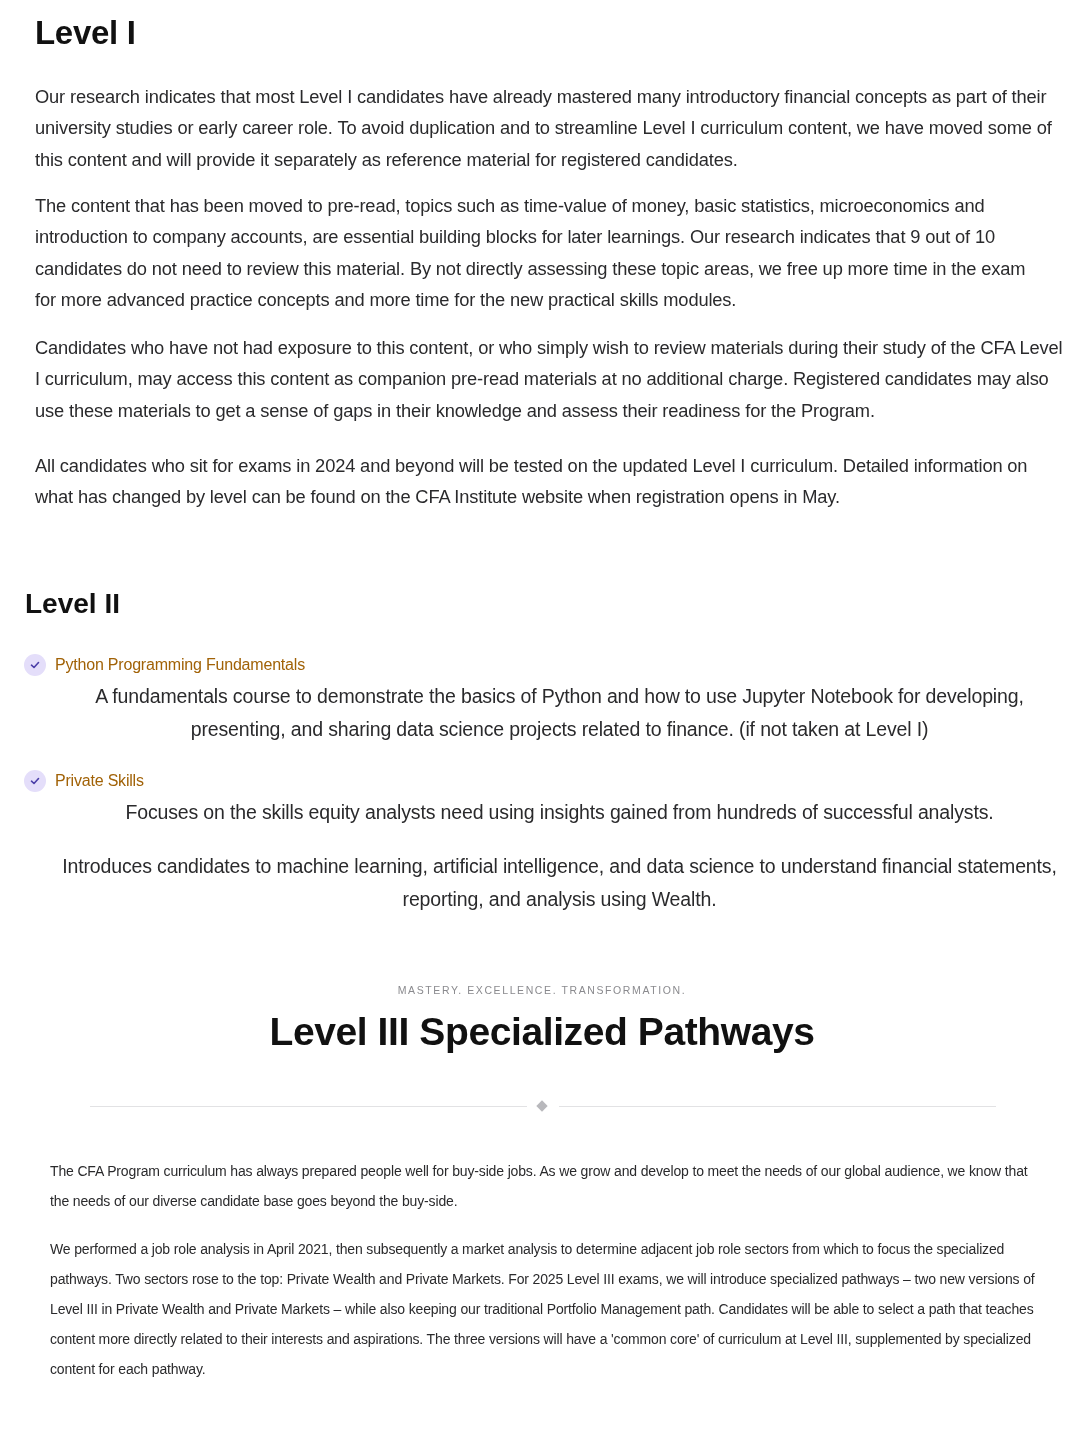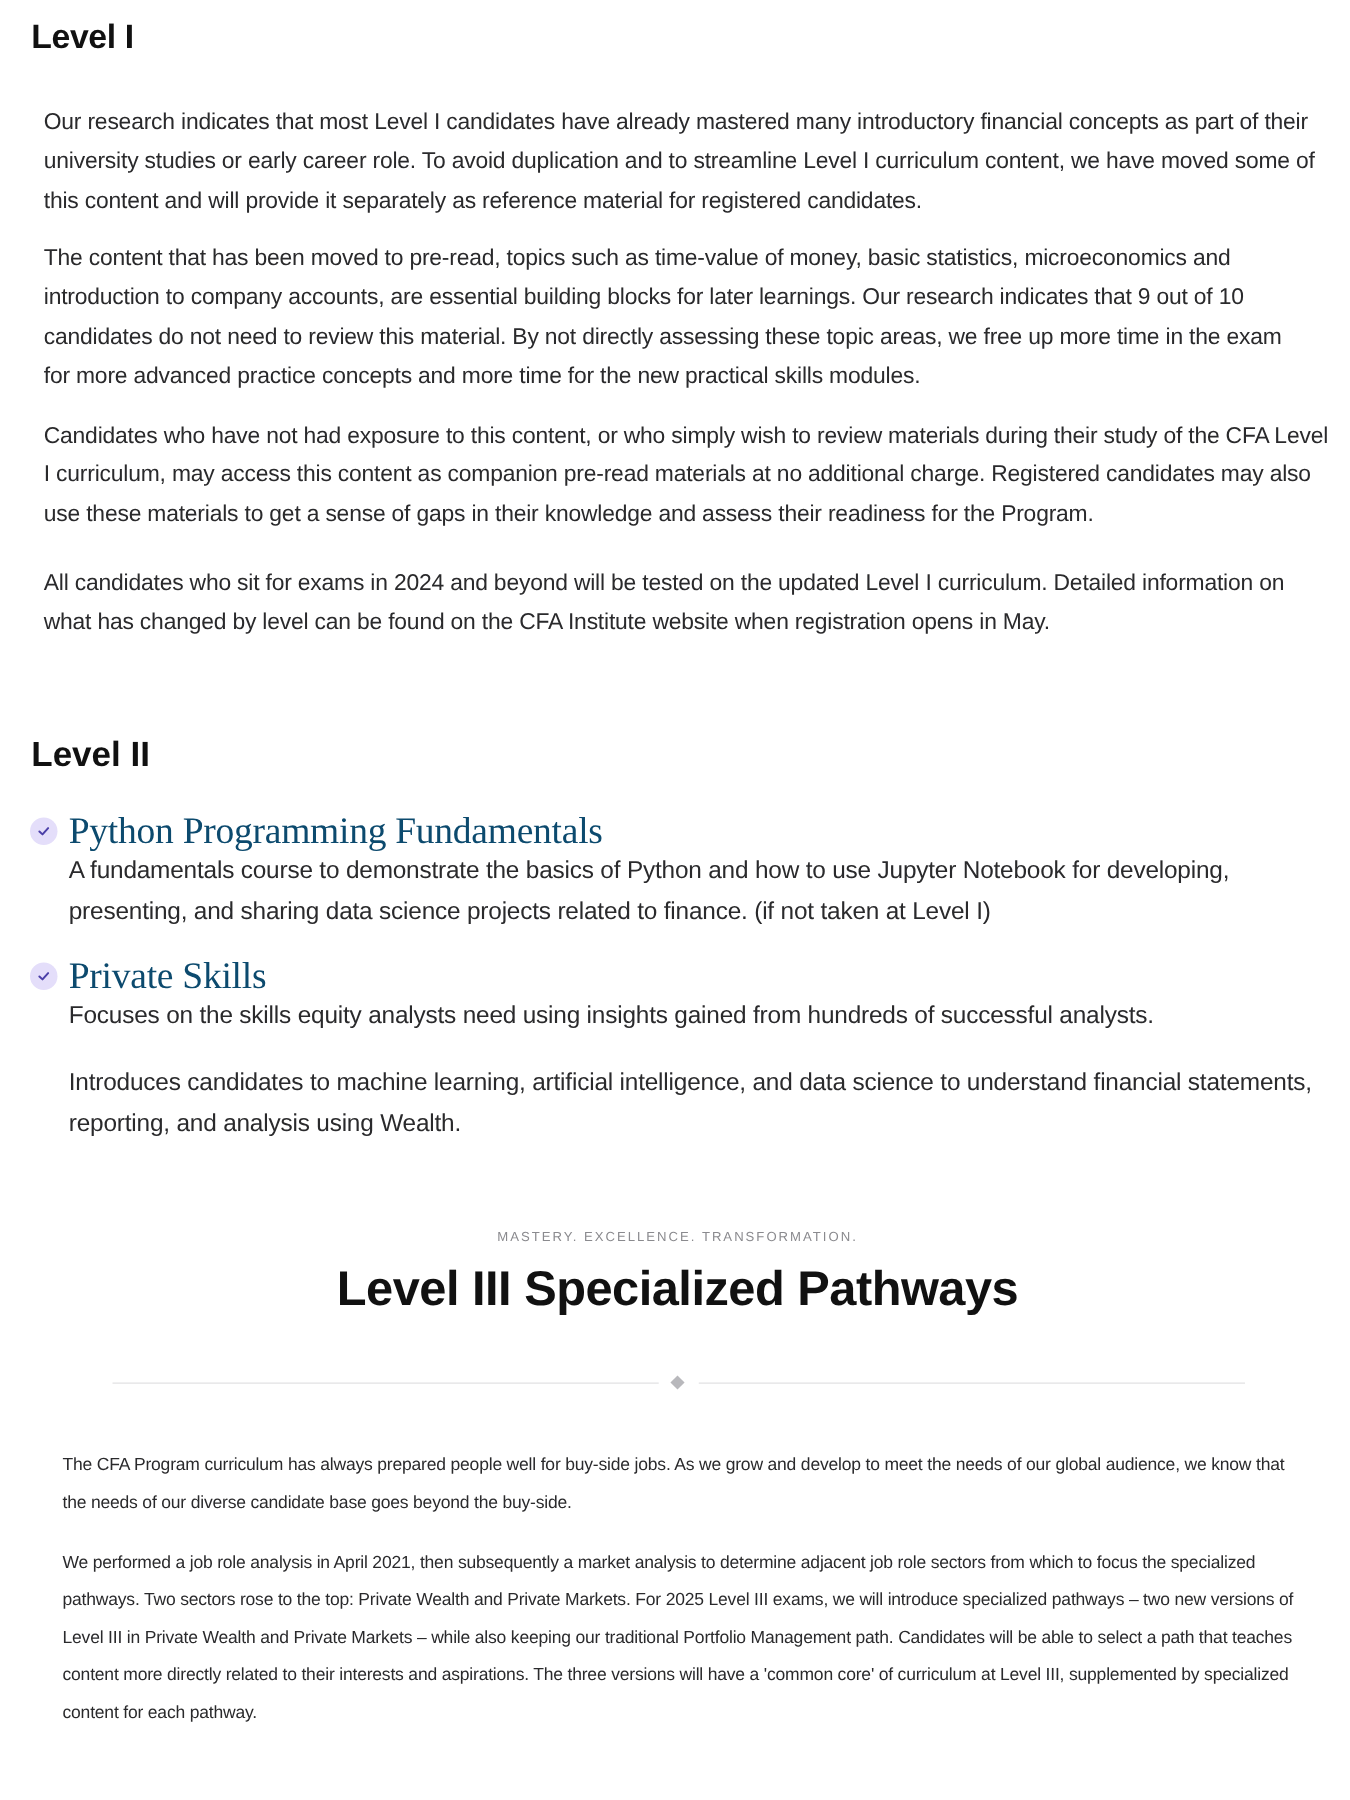--- a/index.html
+++ b/index.html
@@ -2,43 +2,43 @@
 <html><head>
   <meta charset="utf-8">
   <style>
     html, body { margin: 0; padding: 0; background: #ffffff; }
     body {
       width: 1080px; height: 1440px; overflow: hidden; position: relative;
       font-family: "Liberation Sans", "DejaVu Sans", sans-serif;
       color: #1c1c1e;
     }
     .l1-title {
-      position: absolute; left: 25px; top: 14px;
-      font-size: 27px; font-weight: bold; color: #111; letter-spacing: -0.3px;
+      position: absolute; left: 35px; top: 14px;
+      font-size: 33px; font-weight: bold; color: #111; letter-spacing: -0.3px;
       margin: 0;
     }
     .para {
       position: absolute; font-size: 18.3px; line-height: 31.3px; color: #2a2a2c;
       margin: 0; letter-spacing: -0.15px;
     }
     .l2-title {
       position: absolute; left: 25px; top: 588px;
       font-size: 28px; font-weight: bold; color: #111; margin: 0;
     }
     .feature { position: absolute; left: 24px; width: 1040px; }
     .feature-head { display: flex; align-items: center; height: 30px; }
     .check {
       width: 22px; height: 22px; border-radius: 50%;
       background: #e4defa; display: flex; align-items: center; justify-content: center;
       margin-right: 9px; flex: 0 0 22px;
     }
     .check svg { width: 12px; height: 12px; }
-    .feature-title { font-size: 30px; color: #0c4a6e; letter-spacing: -0.2px; font-family: Liberation Serif, serif; }
+    .feature-title { font-size: 16px; color: #a16207; letter-spacing: -0.2px; }
     .feature-desc {
-      margin-left: 31px; font-size: 19.5px; line-height: 33px; color: #2a2a2c; letter-spacing: -0.15px;
+      margin-left: 31px; font-size: 19.5px; line-height: 33px; color: #2a2a2c; letter-spacing: -0.15px; text-align: center;
     }
     .eyebrow {
       position: absolute; left: 0; width: 1084px; top: 984px; text-align: center;
       font-size: 10.5px; letter-spacing: 1.6px; color: #8a8a8e;
     }
     .l3-title {
       position: absolute; left: 0; width: 1084px; top: 1010px; text-align: center;
       font-size: 39px; font-weight: bold; color: #111; margin: 0; letter-spacing: -0.4px;
     }
     .divider {

